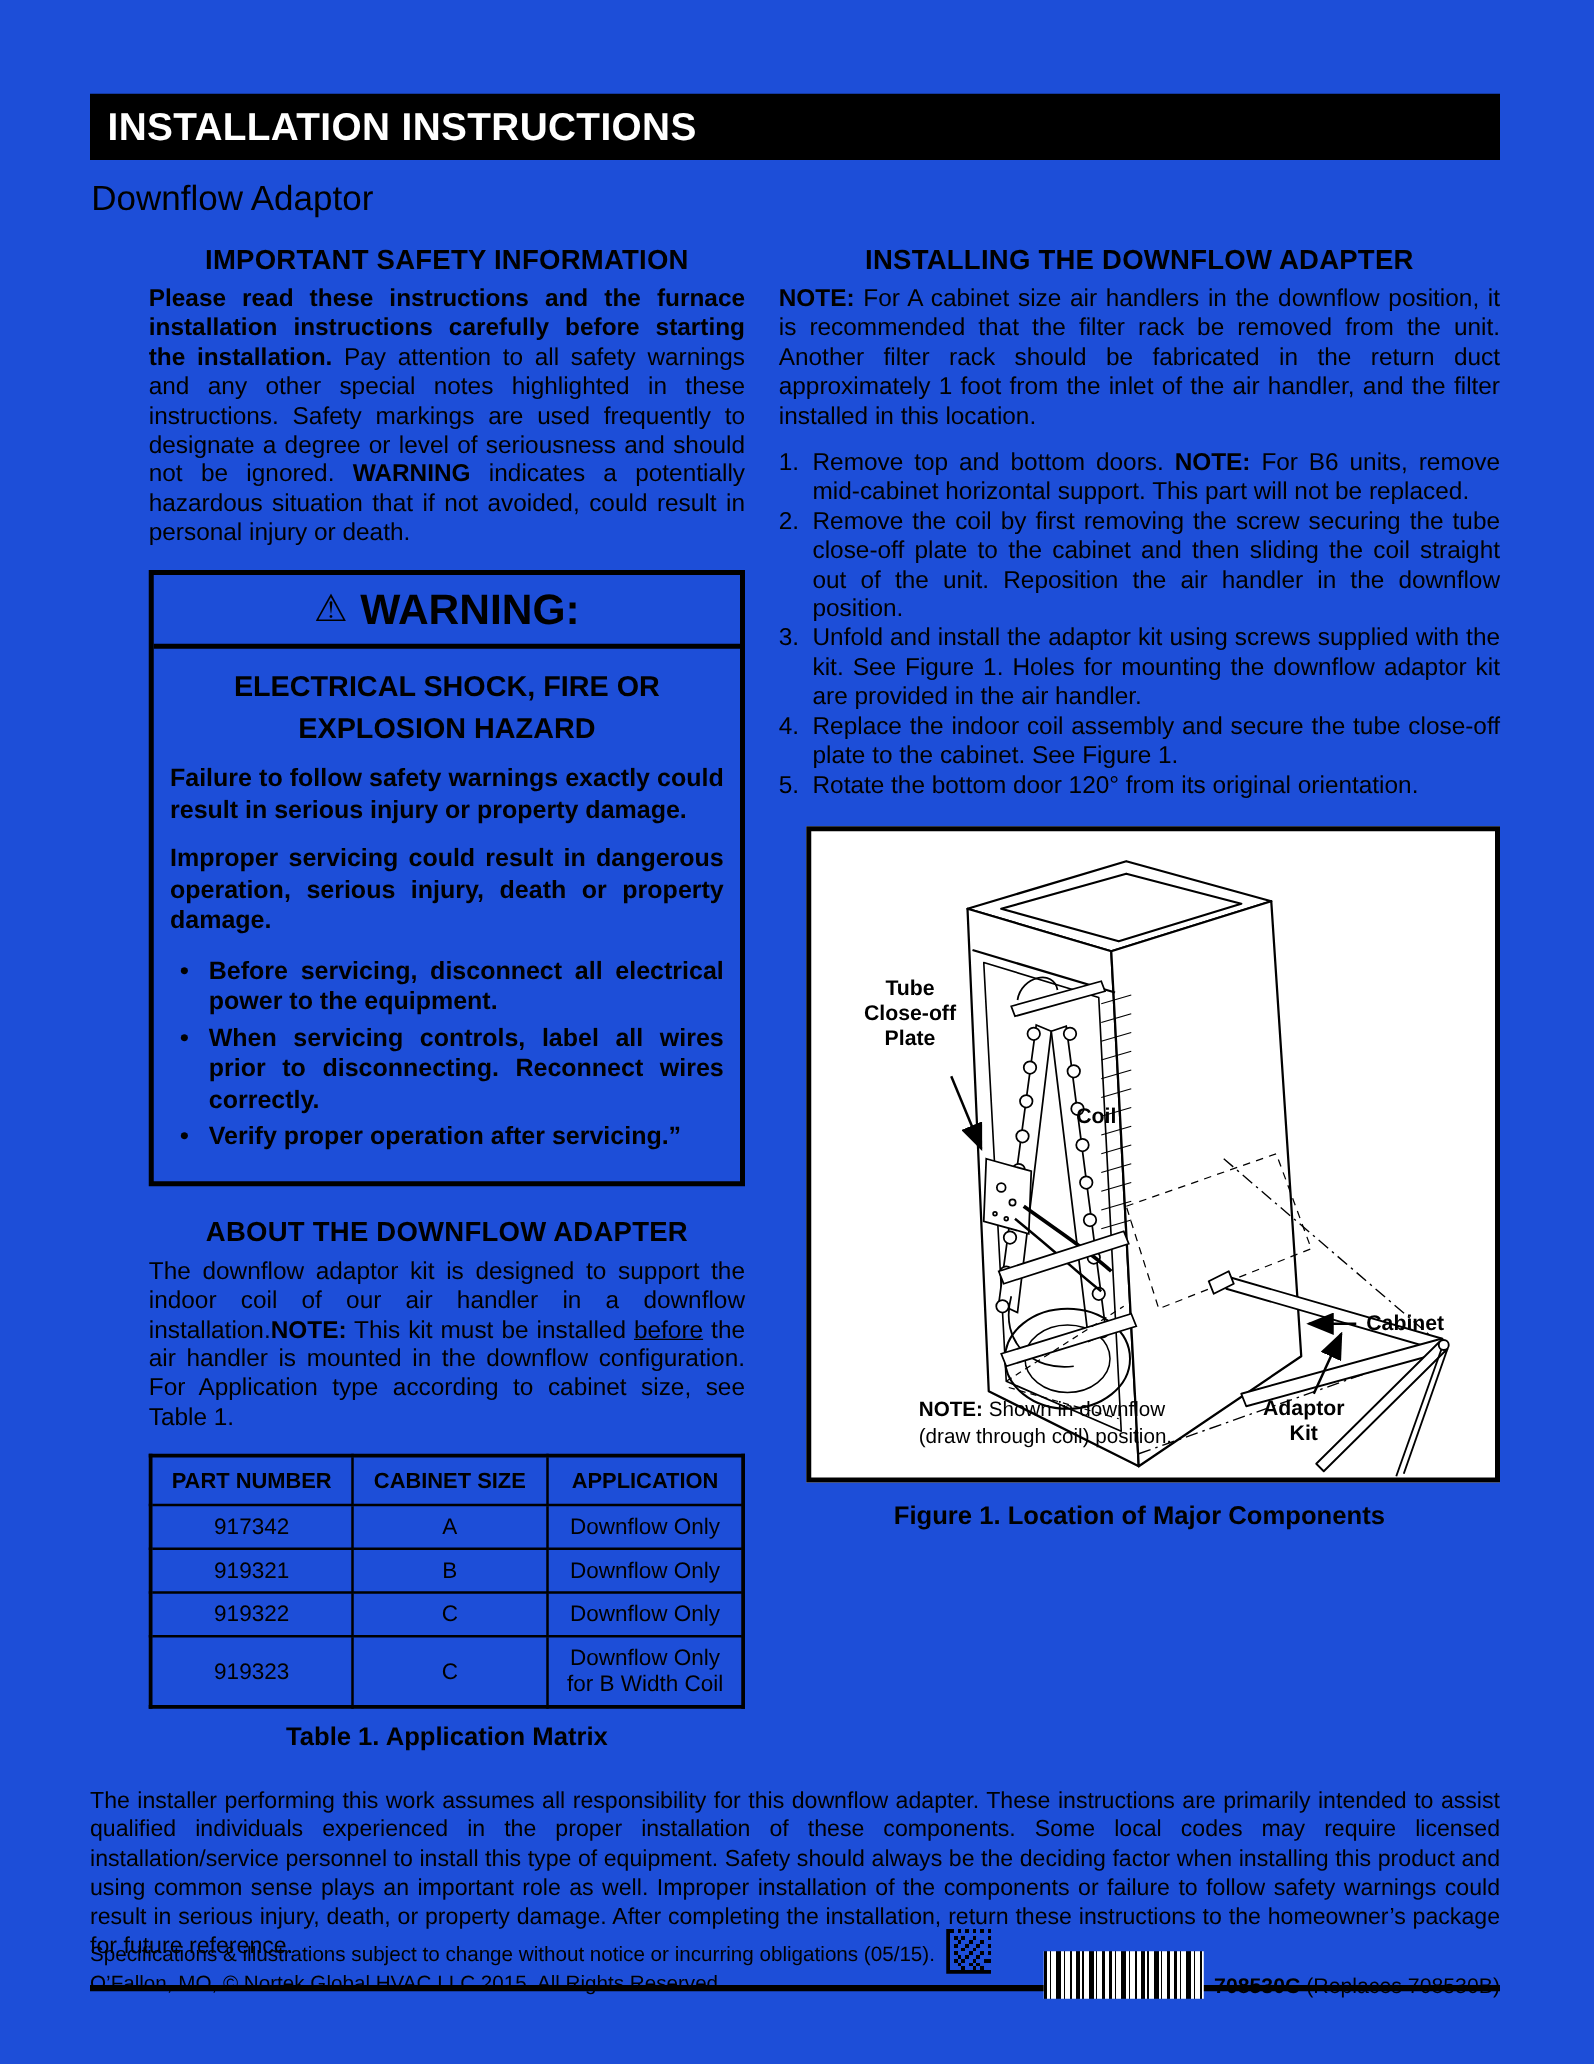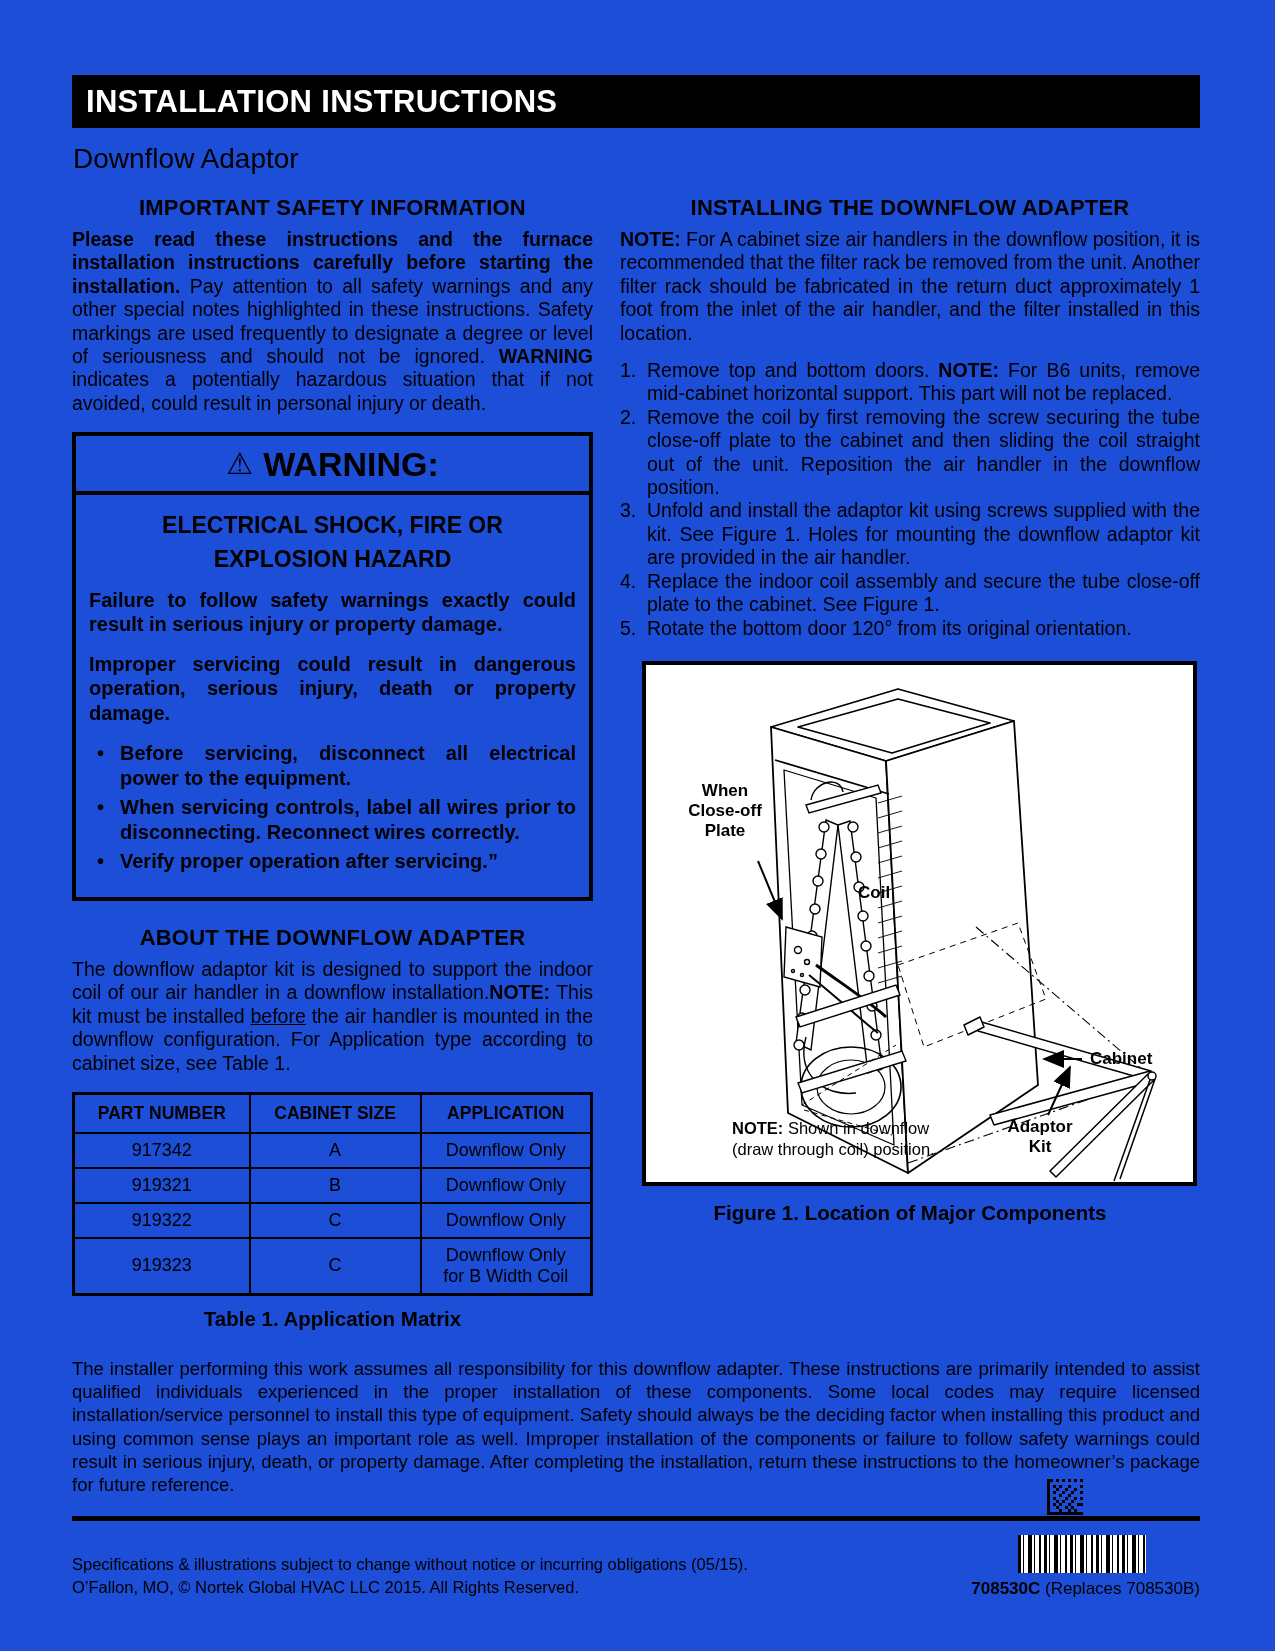--- a/index.html
+++ b/index.html
@@ -16,21 +16,21 @@
   .content { position:absolute; left:72px; top:75px; width:1128px; }
 
   .banner {
     background:#000; color:#fff;
     height:53px; display:flex; align-items:center;
     padding-left:14px;
     font-size:31px; font-weight:bold; letter-spacing:0.3px;
   }
   .product-title { font-size:28px; font-weight:normal; margin:15px 0 20px 1px; }
 
-  .columns { display:flex; }
+  .columns { display:flex;margin-left:47px; }
   .col-left  { width:521px; }
   .col-gap   { width:27px; flex:none; }
   .col-right { width:580px; }
 
   .section-heading { font-size:22px; font-weight:bold; text-align:center; margin-bottom:7px; letter-spacing:0.2px; }
   .body-text { font-size:19.5px; line-height:23.4px; text-align:justify; }
   .u { text-decoration: underline; }
 
   .warning-box { border:4px solid #000; margin:17px 0 24px 0; }
   .warning-title { text-align:center; font-size:34px; font-weight:bold; padding:9px 0 7px 0; border-bottom:4px solid #000; }
@@ -57,21 +57,21 @@
   .fig-label { position:absolute; font-size:17px; font-weight:bold; line-height:1.18; white-space:pre-line; text-align:center; }
   .fig-note { position:absolute; left:86px; bottom:22px; width:230px; font-size:16.5px; line-height:21px; }
   .fig-note .nt { white-space:pre-line; }
   .figure-caption { font-size:20.5px; font-weight:bold; text-align:center; margin-top:15px; }
 
   .disclaimer { margin-top:26px; font-size:18.5px; line-height:23.2px; text-align:justify; }
   .bottom-rule { height:5px; background:#000; margin-top:20px; }
 
   .footer { position:absolute; left:72px; right:75px; bottom:52px; display:flex; justify-content:space-between; align-items:flex-end; }
   .footer-left { font-size:16.5px; line-height:23px; }
-  .footer-right { display:flex; flex-direction:column; align-items:center; }
+  .footer-right { display:flex; align-items:flex-end; }
   .dmx { margin-right:42px; margin-bottom:20px; }
   .barcode { width:128px; height:38px; margin-right:8px;
     background: repeating-linear-gradient(90deg,
       #000 0 3px, #fff 3px 5px, #000 5px 6px, #fff 6px 10px,
       #000 10px 14px, #fff 14px 16px, #000 16px 17px, #fff 17px 21px,
       #000 21px 23px, #fff 23px 26px); }
   .doc-line { font-size:17px; margin-top:6px; }
 </style>
 </head>
 <body>
@@ -239,21 +239,21 @@
               <line x1="509" y1="414" x2="474" y2="514"></line>
               <circle cx="506" cy="411" r="4"></circle>
             </g>
 
             <g stroke="#000" stroke-width="2" fill="none">
               <line x1="112" y1="196" x2="136" y2="254" marker-end="url(#ah)"></line>
               <line x1="436" y1="394" x2="398" y2="394" marker-end="url(#ah)"></line>
               <line x1="402" y1="450" x2="424" y2="402" marker-end="url(#ah)"></line>
             </g>
           </svg>
-          <div class="fig-label" style="left:20px; top:116px; width:118px;">When
+          <div class="fig-label" style="left:20px; top:116px; width:118px;">Tube
 Close-off
 Plate</div>
           <div class="fig-label" style="left:212px; top:218px;">Coil</div>
           <div class="fig-label" style="left:444px; top:384px;">Cabinet</div>
           <div class="fig-label" style="left:348px; top:452px; width:92px;">Adaptor
 Kit</div>
           <div class="fig-note"><b>NOTE:</b><span class="nt">  Shown in downflow
 (draw through coil) position.</span></div>
         </div>
         <div class="figure-caption">Figure 1. Location of Major Components</div>

